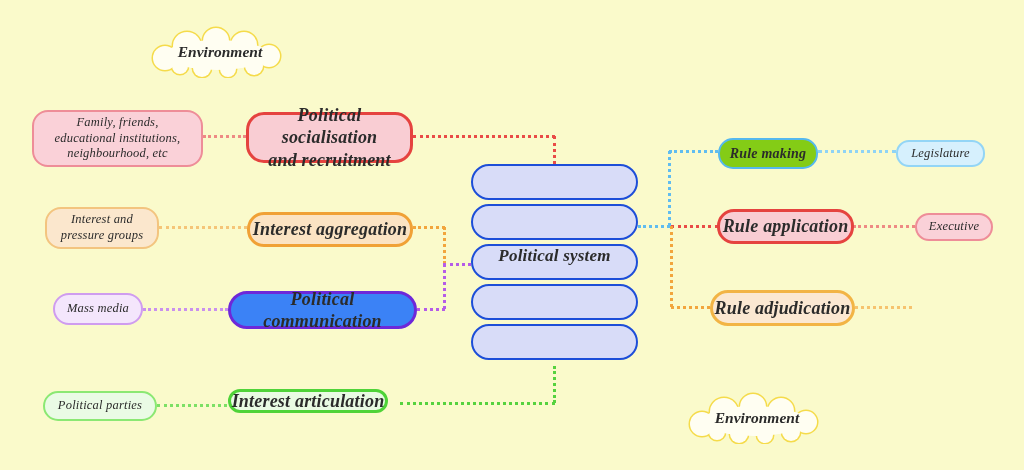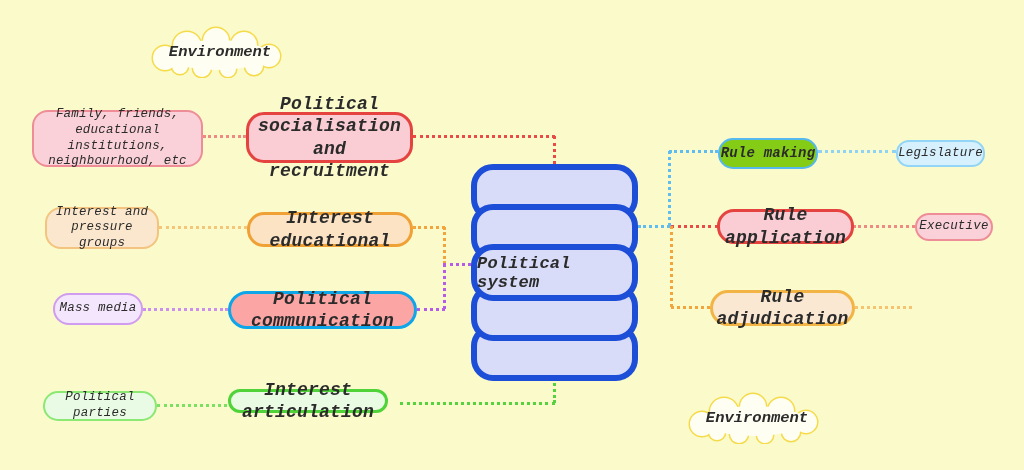--- a/index.html
+++ b/index.html
@@ -1,53 +1,53 @@
 <!DOCTYPE html>
 <html><head>
 <meta charset="utf-8">
 <style>
   html,body{margin:0;padding:0;}
   #canvas{
     position:relative;
     width:1024px;height:470px;
     background:#FAFACB;
     overflow:hidden;
-    font-family:Liberation Mono, monospace;
+    font-family:Liberation Serif, serif;
     font-style:italic;
     color:#2b2b2b;
   }
   .node{
     position:absolute;
     display:flex;align-items:center;justify-content:center;
     text-align:center;
     white-space:pre-line;
     line-height:1.25;
     box-sizing:border-box;
     letter-spacing:.2px;
   }
   .leaf{font-size:12.5px;font-weight:normal;}
   .main{font-weight:bold;font-size:18px;}
   
   .pink-leaf  {background:#FAD1D8;border:2px solid #EE8D98;justify-content:center;}
   .red-main   {background:#F9CDD3;border:3px solid #E5433F;}
   .peach-leaf {background:#FBE7CD;border:2px solid #F3C47F;}
   .orange-main{background:#FBE3C3;border:3px solid #F0A136;}
   .lav-leaf   {background:#F4E6FC;border:2px solid #CF9CEF;}
-  .purple-main{background:#fca5a5;border:3px solid #0ea5e9;}
+  .purple-main{background:#3b82f6;border:3px solid #6d28d9;}
   .mint-leaf  {background:#EAFBE5;border:2px solid #8BE873;}
   .green-main {background:#E9FBE3;border:3px solid #4FD338;}
   .blue-main  {background:#84cc16;border:2px solid #55B8EE;}
   .blue-leaf  {background:#D6F0FD;border:2px solid #93D5F6;}
   .peach-main {background:#FBE8D2;border:3px solid #F2B445;}
   
   .pill{
-    position:absolute;left:471px;width:167px;height:57px;
-    background:#D8DCF8;border:6px solid #1d4ed8;border-radius:22px;
+    position:absolute;left:471px;width:167px;height:36px;
+    background:#D8DCF8;border:2px solid #1d4ed8;border-radius:22px;
     box-sizing:border-box;
-    display:flex;align-items:center;justify-content:center;
+    display:flex;justify-content:center;
   }
   .pill-label{font-weight:bold;font-size:17px;letter-spacing:.2px;}
   
   .hline{position:absolute;height:0;border-top:3px dotted currentColor;}
   .vline{position:absolute;width:0;border-left:3px dotted currentColor;}
   
   .cloud{position:absolute;width:154px;height:52px;}
   .cloud svg{position:absolute;left:0;top:0;}
   .cloud-label{
     position:absolute;left:0;top:0;width:100%;height:100%;
@@ -157,21 +157,21 @@
     <span>Political socialisation
 and recruitment</span>
   </div>
 
   <div class="node leaf peach-leaf" style="left:45px;top:207px;width:114px;height:42px;border-radius:16px;">
     <span>Interest and
 pressure groups</span>
   </div>
 
   <div class="node main orange-main" style="left:247px;top:212px;width:166px;height:35px;border-radius:17px;">
-    <span>Interest educational</span>
+    <span>Interest aggregation</span>
   </div>
 
   <div class="node leaf lav-leaf" style="left:53px;top:293px;width:90px;height:32px;border-radius:16px;">
     <span>Mass media</span>
   </div>
 
   <div class="node main purple-main" style="left:228px;top:291px;width:189px;height:38px;border-radius:19px;">
     <span>Political communication</span>
   </div>
 

